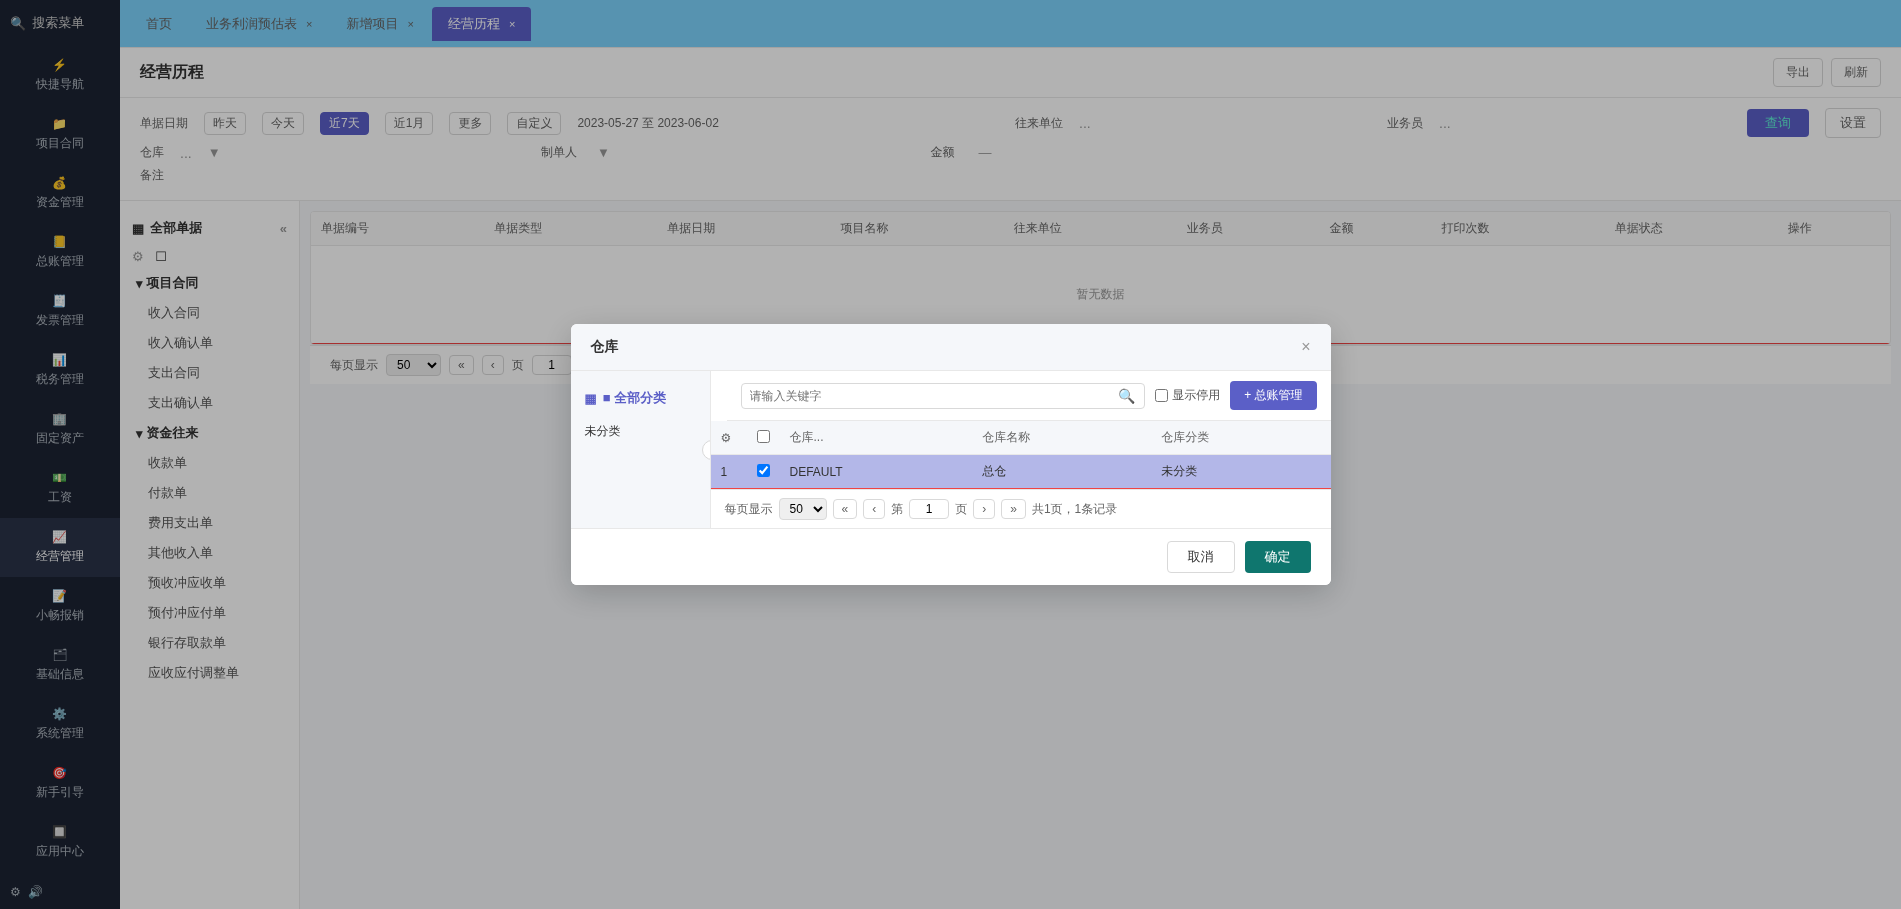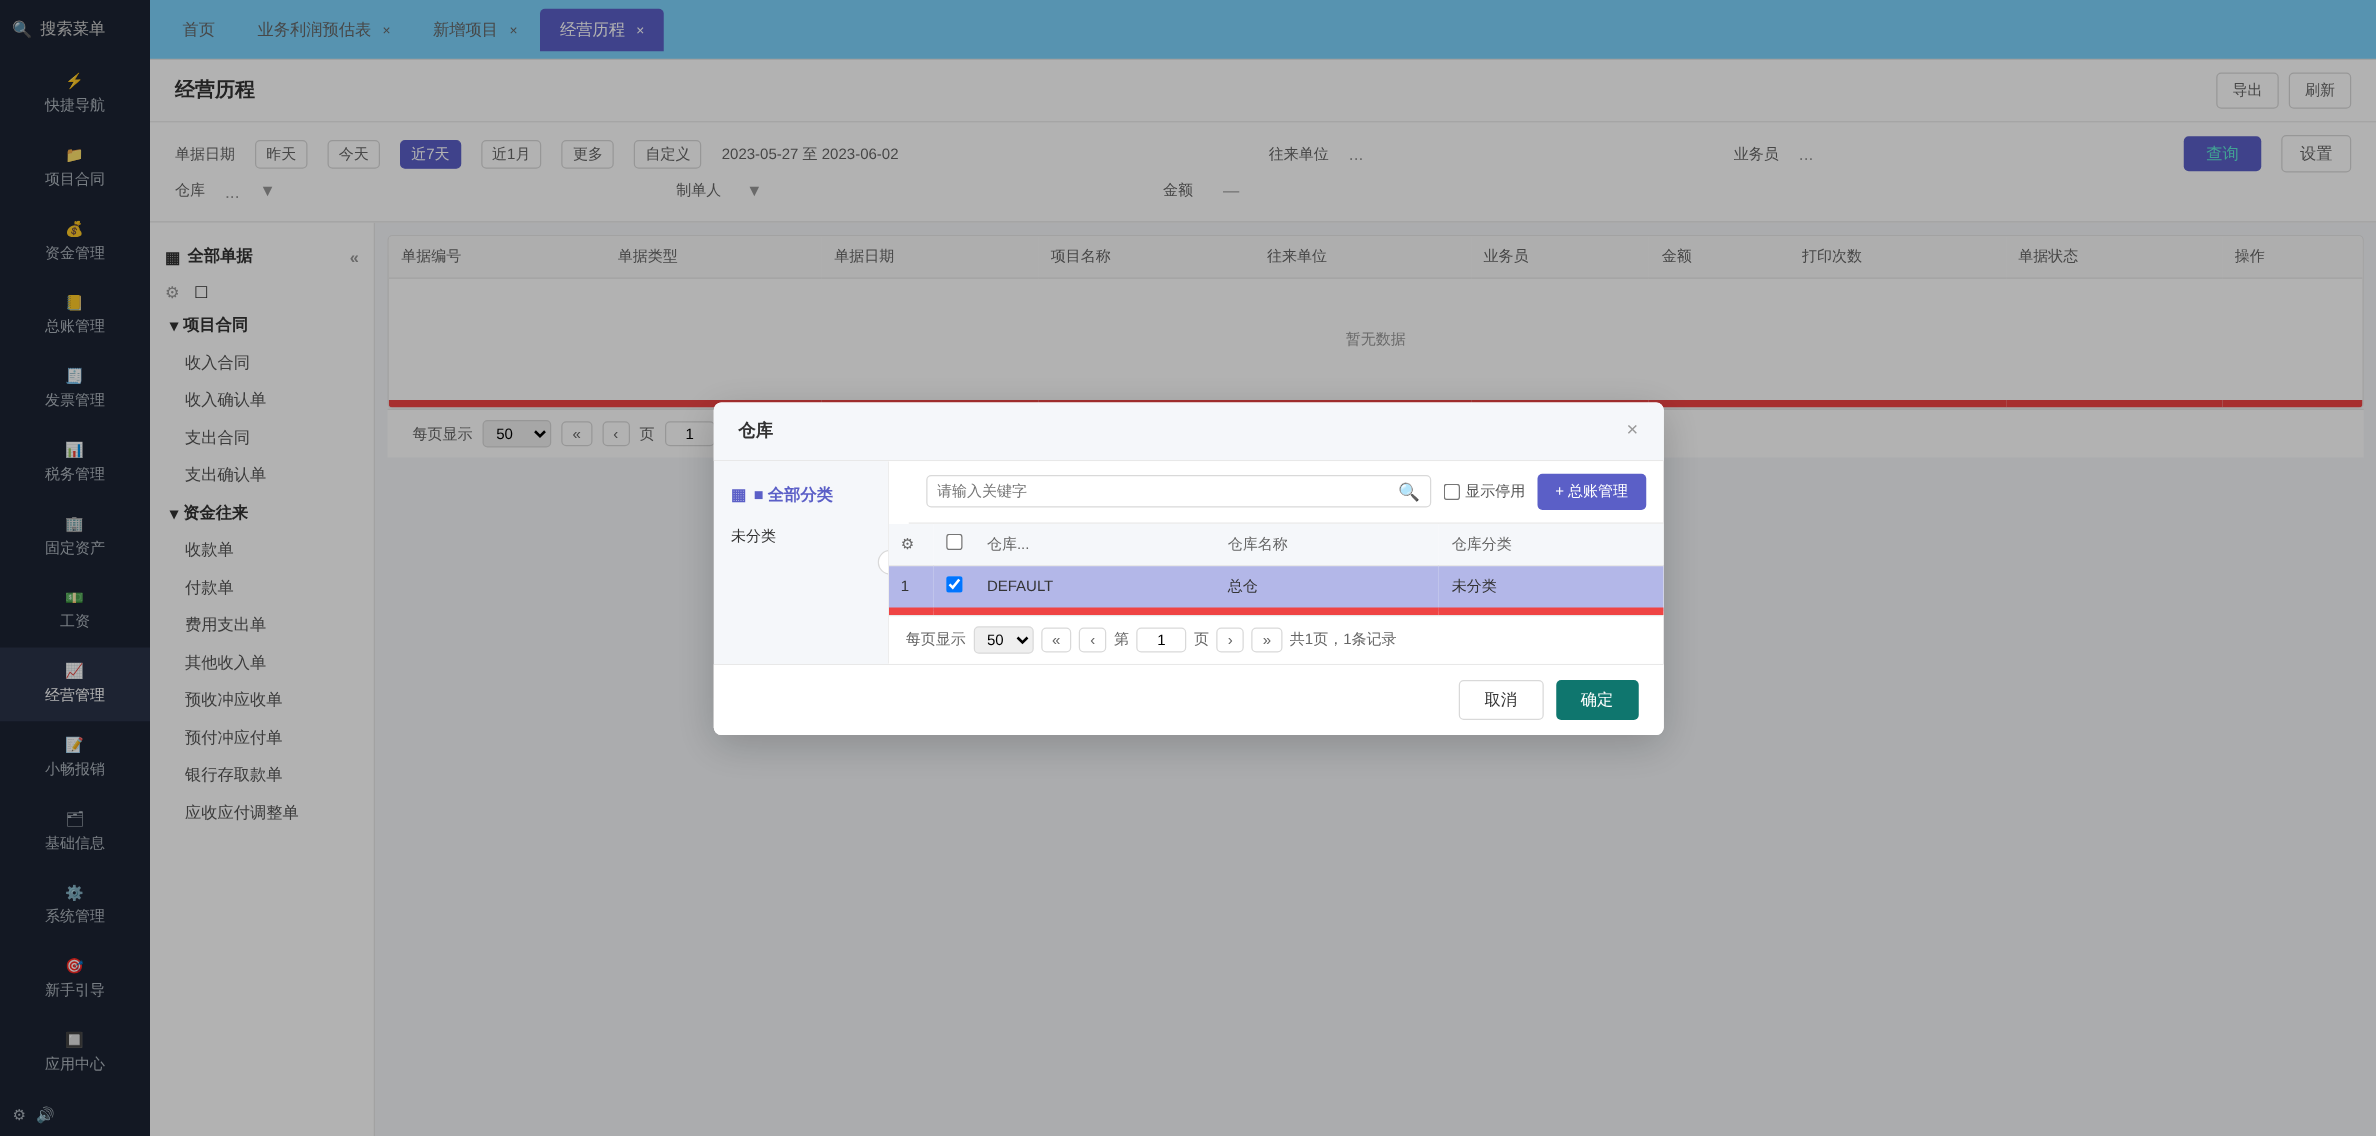--- a/index.html
+++ b/index.html
@@ -78,21 +78,21 @@
       flex: 1; background: #f5f7fa; padding: 10px; overflow: auto;
     }
     .table-wrapper {
       background: #fff; border: 1px solid #e8e8e8; border-radius: 4px; overflow: auto;
     }
     table { width: 100%; border-collapse: collapse; font-size: 12px; }
     th {
       background: #fafafa; border-bottom: 1px solid #e8e8e8; padding: 8px 10px; text-align: left; color: #666; font-weight: normal; white-space: nowrap;
     }
     td {
-      padding: 8px 10px; border-bottom: 6px solid #ef4444; color: #333; white-space: nowrap;
+      padding: 8px 10px; border-bottom: 1px solid #ef4444; color: #333; white-space: nowrap;
     }
     .empty-hint { text-align: center; color: #999; padding: 40px; font-size: 12px; }
 
     
     .bottom-bar {
       background: #fff; border-top: 1px solid #e8e8e8; padding: 8px 20px; display: flex; align-items: center; gap: 8px; font-size: 12px; color: #666;
     }
     .page-size-select {
       border: 1px solid #d9d9d9; border-radius: 4px; padding: 2px 6px; font-size: 12px;
     }
@@ -278,20 +278,23 @@
       <span class="filter-label">仓库</span>
       <span class="filter-dots">...</span>
       <span class="filter-select-arrow">▼</span>
       <div style="flex:1"></div>
       <span class="filter-label">制单人</span>
       <span style="margin-left:4px;color:#999;">▼</span>
       <div style="flex:1"></div>
       <span class="filter-label">金额</span>
       <span style="margin:0 8px;color:#999;">—</span>
       <div style="flex:3"></div>
+    </div>
+    <div class="filter-row">
+      <span class="filter-label">备注</span>
     </div>
   </div>
 
   <div class="content-area">
 
     <div class="left-tree">
       <div style="display:flex;align-items:center;padding:8px 12px;gap:6px;font-size:13px;font-weight:bold;color:#333;">
         <span>▦</span>
         <span>全部单据</span>
         <span style="margin-left:auto;cursor:pointer;color:#999;">«</span>

